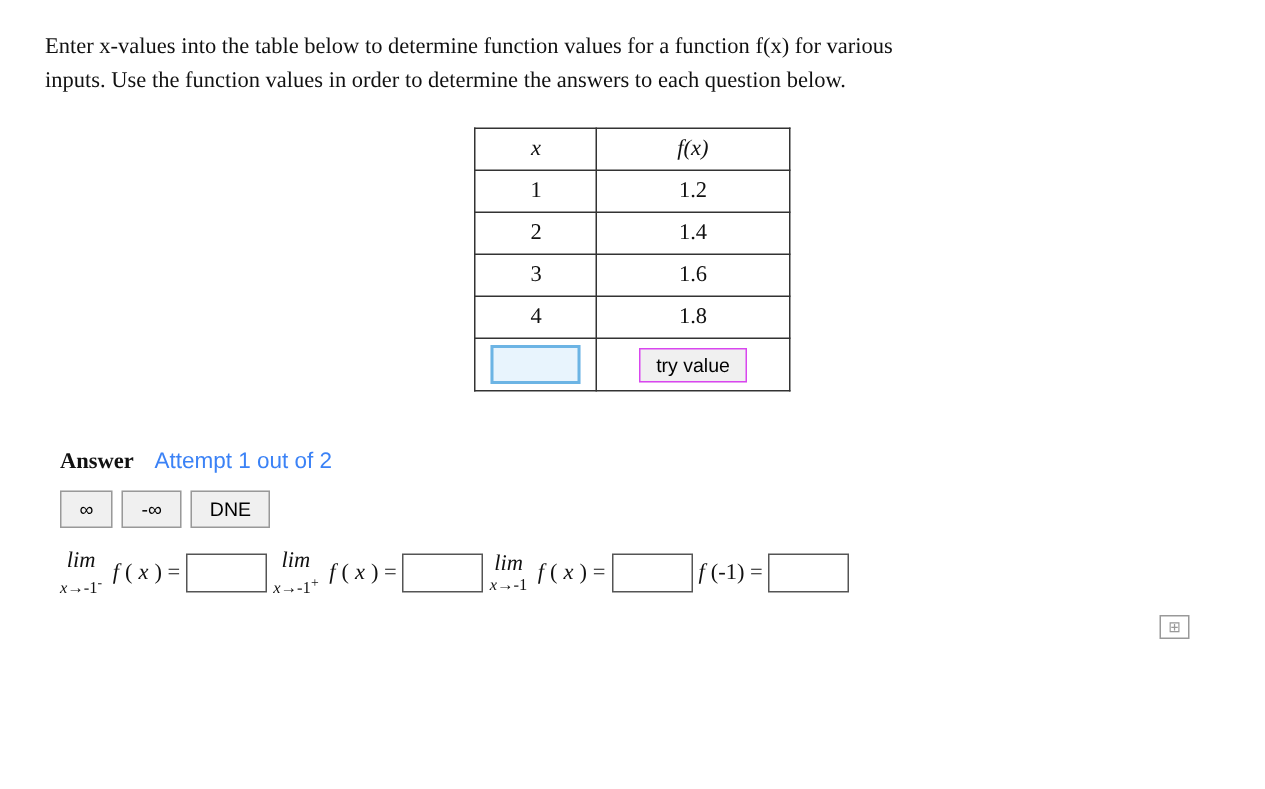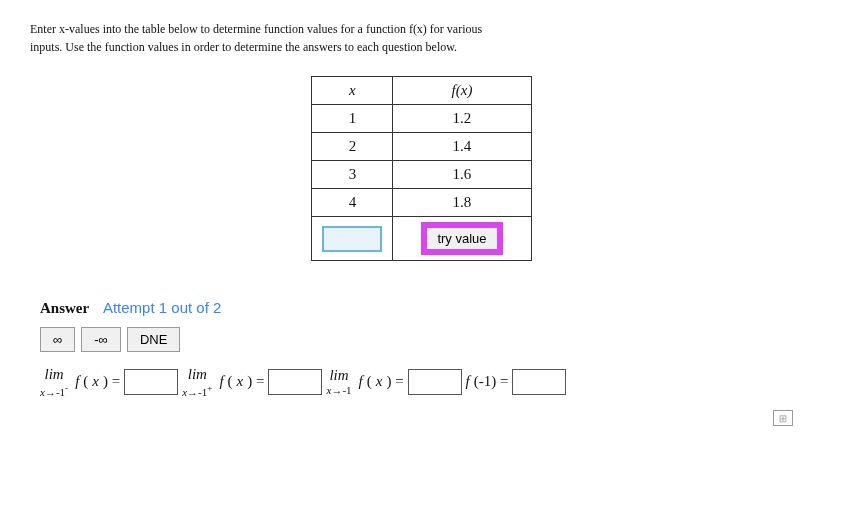--- a/index.html
+++ b/index.html
@@ -6,21 +6,21 @@
     body {
       font-family: Georgia, 'Times New Roman', serif;
       background: #fff;
       width: 843px;
       min-height: 526px;
       padding: 20px 30px;
       font-size: 15px;
       color: #111;
     }
     .instructions {
-      font-size: 12px;
+      font-size: 15px;
       line-height: 1.5;
       margin-bottom: 20px;
       max-width: 780px;
     }
     .table-section {
       display: flex;
       flex-direction: column;
       align-items: center;
       margin-bottom: 30px;
     }
@@ -51,21 +51,21 @@
       font-size: 14px;
       outline: none;
     }
     .try-value-cell {
       padding: 4px 10px;
     }
     .btn-try {
       padding: 3px 10px;
       font-size: 13px;
       background: #f0f0f0;
-      border: 6px solid #d946ef;
+      border: 1px solid #d946ef;
       cursor: pointer;
       font-family: Arial, sans-serif;
     }
     .btn-clear {
       padding: 3px 14px;
       font-size: 13px;
       background: #f0f0f0;
       border: 1px solid #999;
       cursor: pointer;
       font-family: Arial, sans-serif;

